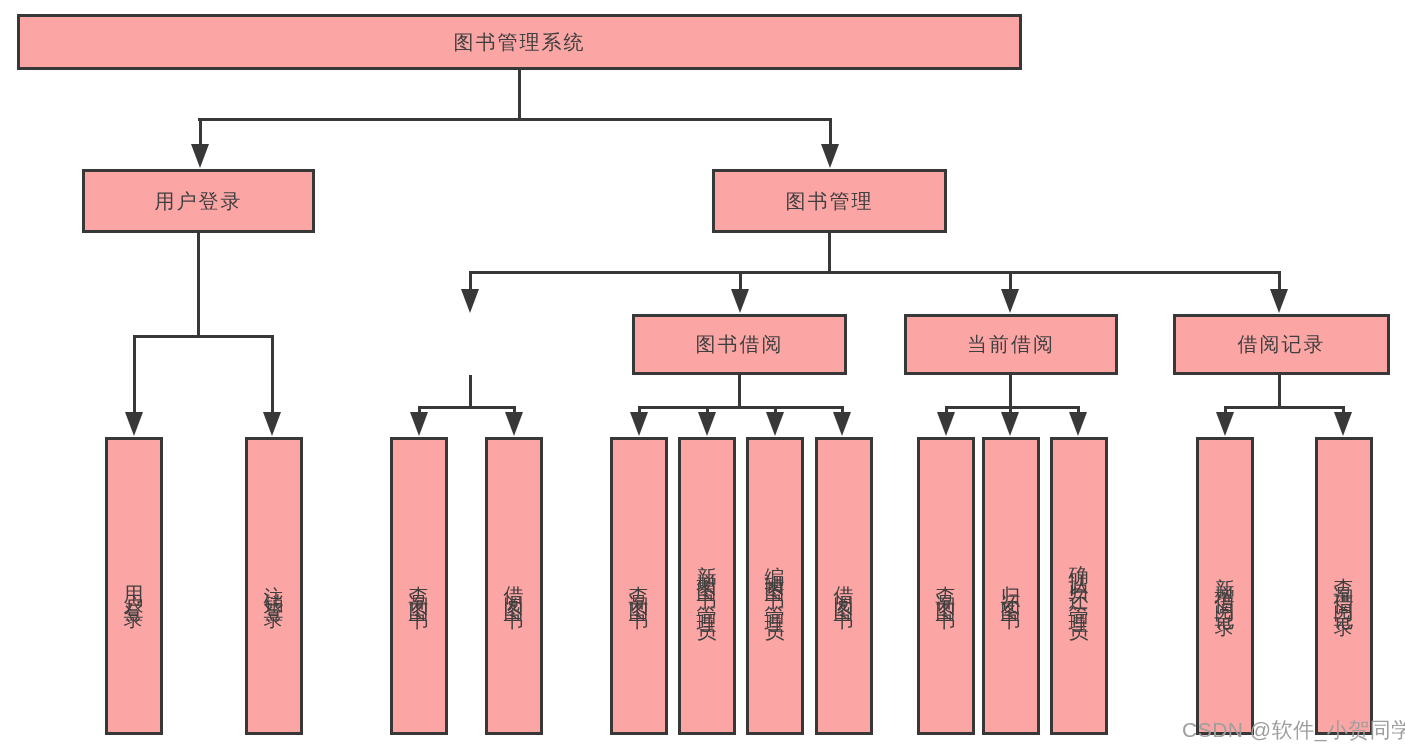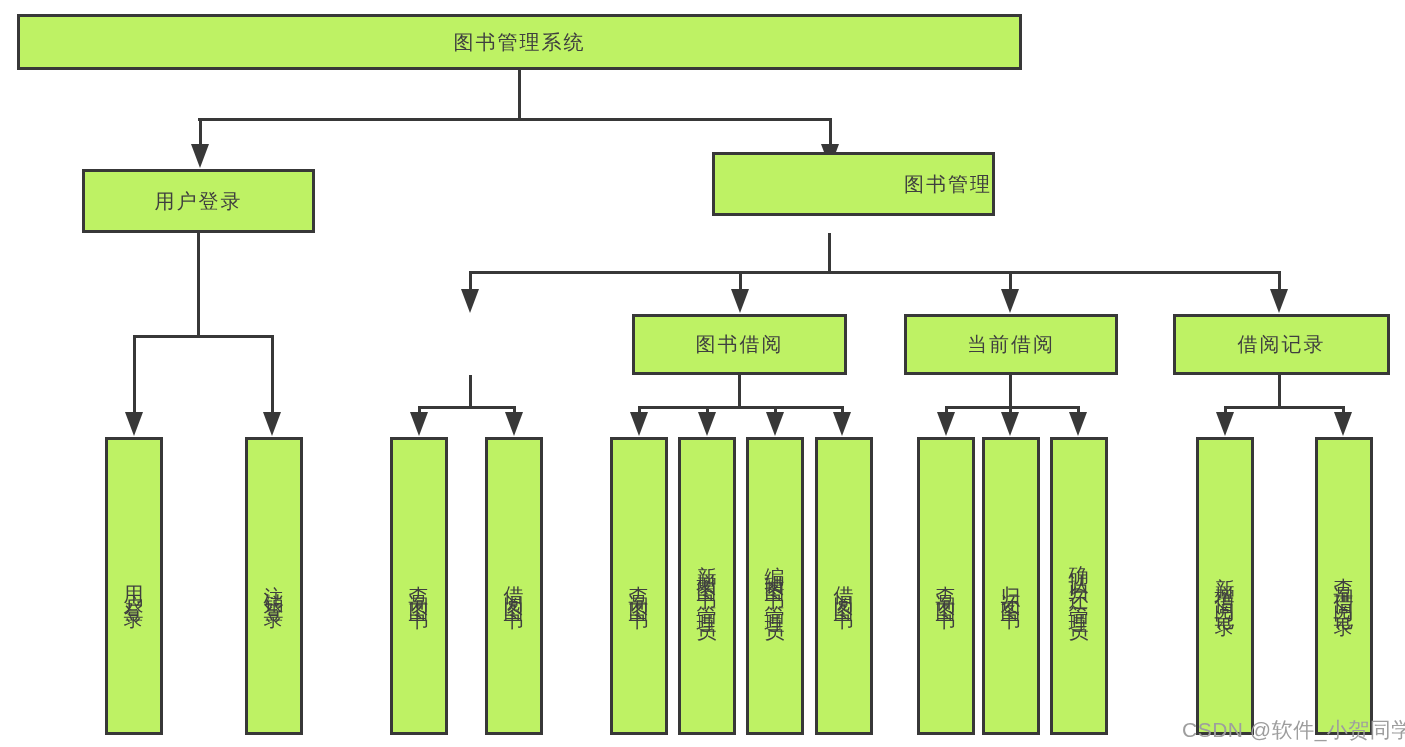--- a/index.html
+++ b/index.html
@@ -9,21 +9,21 @@
     height: 747px;
     background: #ffffff;
     overflow: hidden;
     font-family: "Liberation Sans", "DejaVu Sans", sans-serif;
     color: #3f3f3f;
   }
   .box {
     position: absolute;
     box-sizing: border-box;
     border: 3px solid #383838;
-    background: #bef264;
+    background: #fca5a5;
     display: flex;
     align-items: center;
     justify-content: center;
   }
   .h-label {
     font-size: 20px;
     letter-spacing: 2px;
     white-space: nowrap;
   }
   .leaf {
@@ -123,21 +123,21 @@
   <div class="arrow" style="left:1334px; top:412px;"></div>
 
   <div class="box" style="left:17px; top:14px; width:1005px; height:56px;">
     <span class="h-label">图书管理系统</span>
   </div>
 
   <div class="box" style="left:82px; top:169px; width:233px; height:64px;">
     <span class="h-label">用户登录</span>
   </div>
 
-  <div class="box" style="left:712px; top:152px; width:283px; height:64px;justify-content:flex-end;">
+  <div class="box" style="left:712px; top:169px; width:235px; height:64px;">
     <span class="h-label">图书管理</span>
   </div>
 
 
   <div class="box" style="left:632px; top:314px; width:215px; height:61px;">
     <span class="h-label">图书借阅</span>
   </div>
 
   <div class="box" style="left:904px; top:314px; width:214px; height:61px;">
     <span class="h-label">当前借阅</span>

